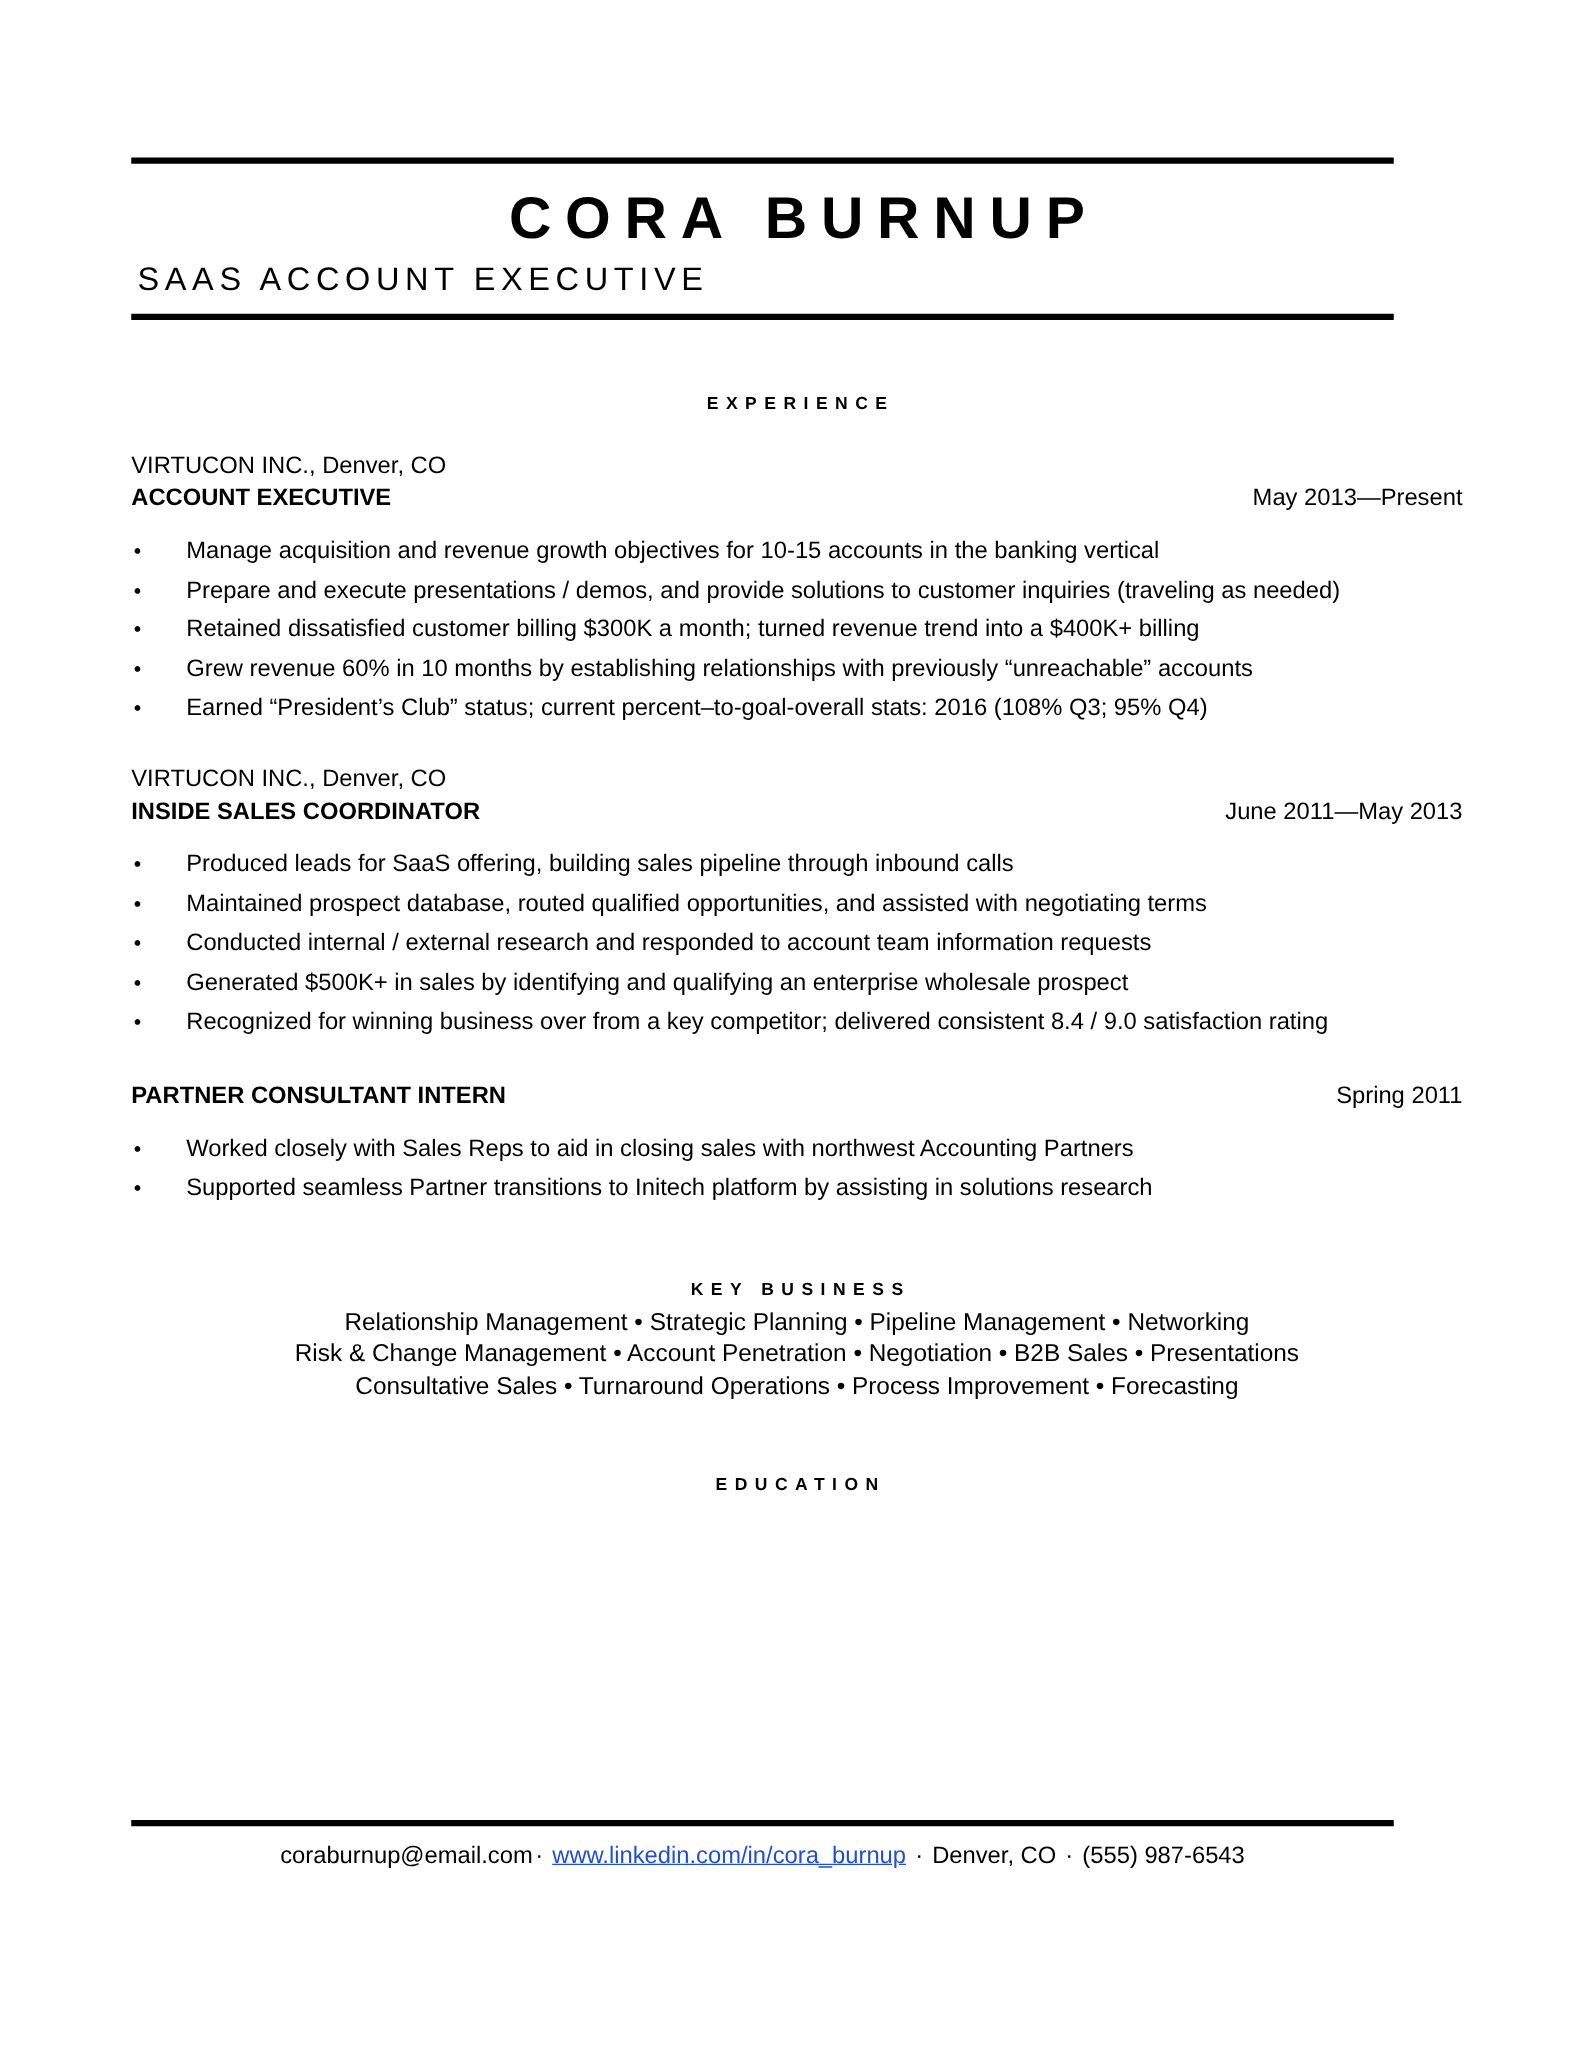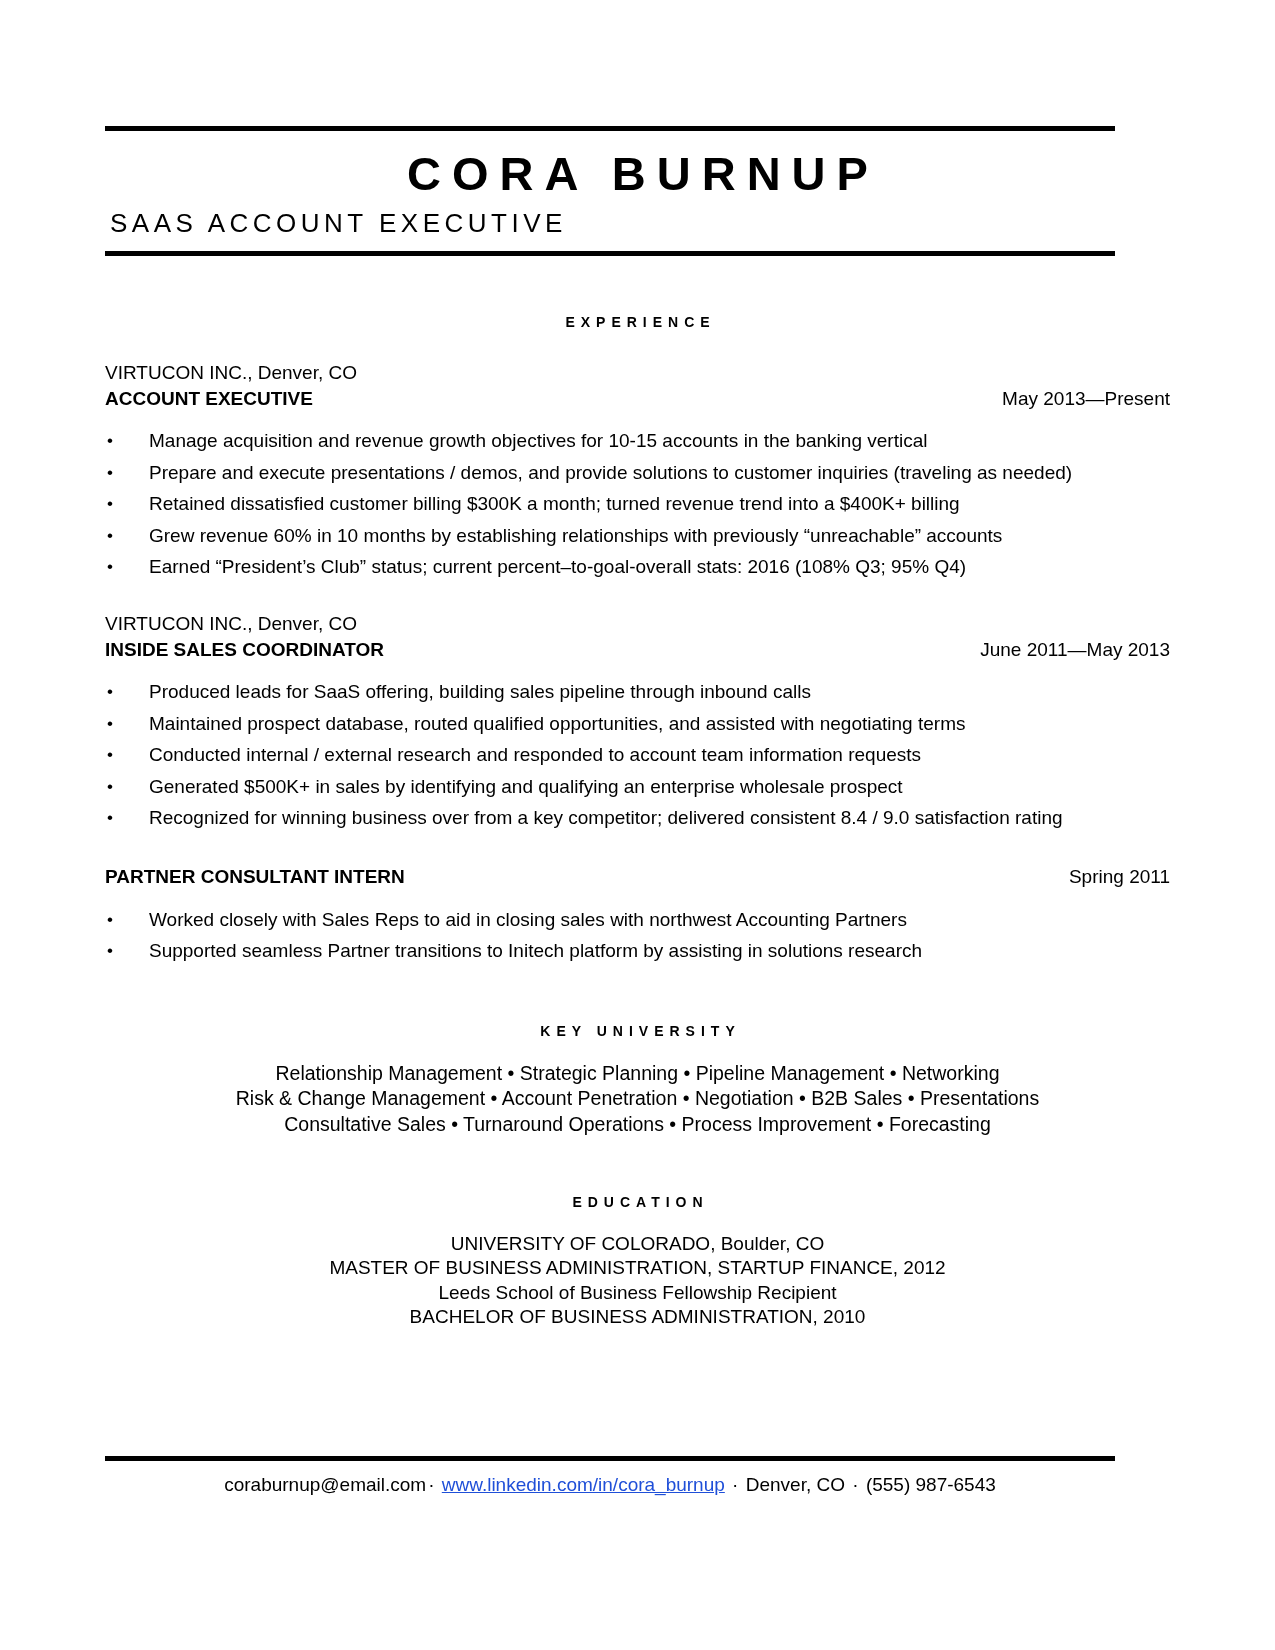--- a/index.html
+++ b/index.html
@@ -113,21 +113,21 @@
   }
   ul.bullets li .btext {
     flex: 1 1 auto;
   }
 
   .job-2 { margin-top: 34px; }
   .job-3 { margin-top: 36px; }
 
   
   .strength-lines {
-    margin-top: 22px;
+    margin-top: 7px;
     text-align: center;
     font-size: 19.5px;
     line-height: 1.32;
   }
 
   
   .education-lines {
     margin-top: 22px;
     text-align: center;
     font-size: 19px;
@@ -241,33 +241,27 @@
         <span class="dot">•</span>
         <span class="btext">Worked closely with Sales Reps to aid in closing sales with northwest Accounting Partners</span>
       </li>
       <li>
         <span class="dot">•</span>
         <span class="btext">Supported seamless Partner transitions to Initech platform by assisting in solutions research</span>
       </li>
     </ul>
   </div>
 
-  <div class="section-head sec-strengths">KEY UNIVERSITY</div>
+  <div class="section-head sec-strengths">KEY BUSINESS</div>
   <div class="strength-lines">
     <div>Relationship Management • Strategic Planning • Pipeline Management • Networking</div>
     <div>Risk &amp; Change Management • Account Penetration • Negotiation •  B2B Sales • Presentations</div>
     <div>Consultative Sales • Turnaround Operations •  Process Improvement • Forecasting</div>
   </div>
 
   <div class="section-head sec-education">EDUCATION</div>
-  <div class="education-lines">
-    <div>UNIVERSITY OF COLORADO, Boulder, CO</div>
-    <div>MASTER OF BUSINESS ADMINISTRATION, STARTUP FINANCE, 2012</div>
-    <div>Leeds School of Business Fellowship Recipient</div>
-    <div>BACHELOR OF BUSINESS ADMINISTRATION, 2010</div>
-  </div>
 
   <div class="footer-rule"></div>
   <div class="footer-text">
     <span>coraburnup@email.com</span><span class="sep">·</span> <a class="footer-link" href="#">www.linkedin.com/in/cora_burnup</a> <span class="sep">·</span> <span>Denver, CO</span>  <span class="sep">·</span> <span>(555) 987-6543</span>
   </div>
 
 </div>
 
 </body></html>

